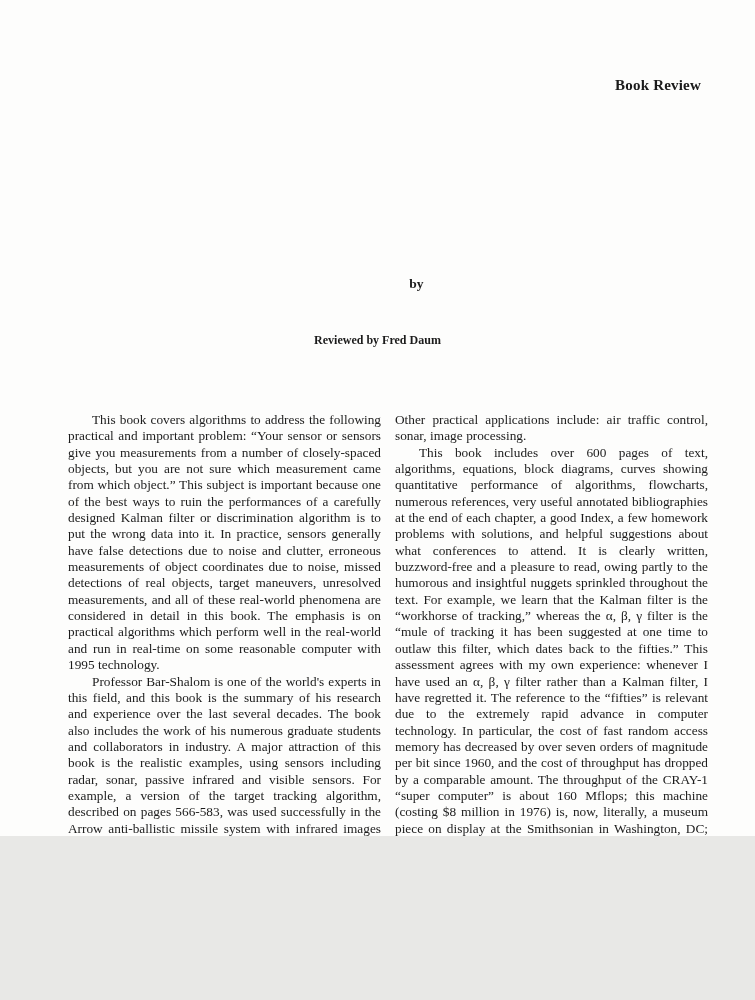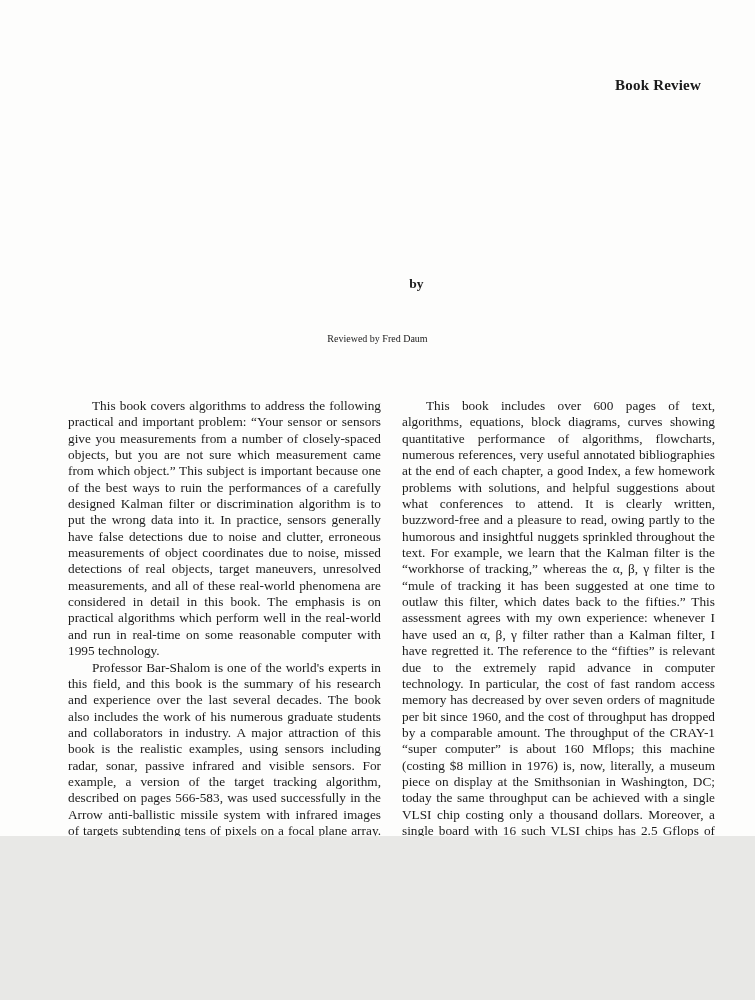--- a/index.html
+++ b/index.html
@@ -48,30 +48,30 @@
     font-weight: 700;
     line-height: 16.5px;
     padding-left: 39px;
   }
   .reviewed-by {
     position: absolute;
     top: 333px;
     left: 0;
     width: 100%;
     text-align: center;
-    font-size: 10px;
-    font-weight: 400;
+    font-size: 12px;
+    font-weight: 700;
   }
   .columns {
     position: absolute;
-    top: 398px;
+    top: 412px;
     left: 68px;
     width: 640px;
     display: flex;
-    gap: 21px;
+    gap: 14px;
   }
   .col {
     width: 313px;
     flex: 0 0 313px;
   }
   .para {
     margin: 0;
     font-size: 13.3px;
     line-height: 16.35px;
     text-align: justify;
@@ -104,20 +104,21 @@
   </div>
 
   <div class="reviewed-by">Reviewed by Fred Daum</div>
 
   <div class="columns">
     <div class="col">
       <p class="para indent">This book covers algorithms to address the following practical and important problem: “Your sensor or sensors give you measurements from a number of closely-spaced objects, but you are not sure which measurement came from which object.” This subject is important because one of the best ways to ruin the performances of a carefully designed Kalman filter or discrimination algorithm is to put the wrong data into it. In practice, sensors generally have false detections due to noise and clutter, erroneous measurements of object coordinates due to noise, missed detections of real objects, target maneuvers, unresolved measurements, and all of these real-world phenomena are considered in detail in this book. The emphasis is on practical algorithms which perform well in the real-world and run in real-time on some reasonable computer with 1995 technology.</p>
       <p class="para indent">Professor Bar-Shalom is one of the world's experts in this field, and this book is the summary of his research and experience over the last several decades. The book also includes the work of his numerous graduate students and collaborators in industry. A major attraction of this book is the realistic examples, using sensors including radar, sonar, passive infrared and visible sensors. For example, a version of the target tracking algorithm, described on pages 566-583, was used successfully in the Arrow anti-ballistic missile system with infrared images of targets subtending tens of pixels on a focal plane array. Another example of realism is the performance evaluation for a phased array radar tracking algorithm (pp. 68-69) using six target scenarios, including “incoming anti-ship missile . . . which drops and performs 7g weaves . . . aircraft flying a racetrack pattern . . . a dogfight yo-yo maneuver . . .”</p>
     </div>
     <div class="col">
+      <p class="para">Other practical applications include: air traffic control, sonar, image processing.</p>
       <p class="para indent">This book includes over 600 pages of text, algorithms, equations, block diagrams, curves showing quantitative performance of algorithms, flowcharts, numerous references, very useful annotated bibliographies at the end of each chapter, a good Index, a few homework problems with solutions, and helpful suggestions about what conferences to attend. It is clearly written, buzzword-free and a pleasure to read, owing partly to the humorous and insightful nuggets sprinkled throughout the text. For example, we learn that the Kalman filter is the “workhorse of tracking,” whereas the α, β, γ filter is the “mule of tracking it has been suggested at one time to outlaw this filter, which dates back to the fifties.” This assessment agrees with my own experience: whenever I have used an α, β, γ filter rather than a Kalman filter, I have regretted it. The reference to the “fifties” is relevant due to the extremely rapid advance in computer technology. In particular, the cost of fast random access memory has decreased by over seven orders of magnitude per bit since 1960, and the cost of throughput has dropped by a comparable amount. The throughput of the CRAY-1 “super computer” is about 160 Mflops; this machine (costing $8 million in 1976) is, now, literally, a museum piece on display at the Smithsonian in Washington, DC; today the same throughput can be achieved with a single VLSI chip costing only a thousand dollars. Moreover, a single board with 16 such VLSI chips has 2.5 Gflops of throughput, plenty of memory with a superb interconnection network, and costs the same as a Jaguar XJ6. The reason for dwelling on computer technology is that it has a profound effect on algorithms and</p>
     </div>
   </div>
 
   <div class="footer">
     <span class="journal">IEEE AES Systems Magazine, July 1996</span>
     <span class="page-number">39</span>
   </div>
 
 </div>

